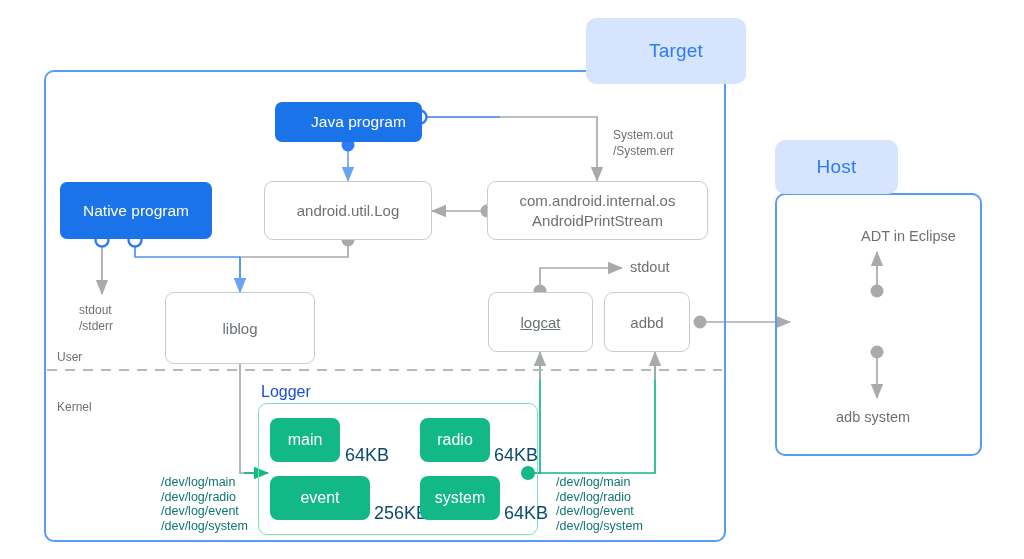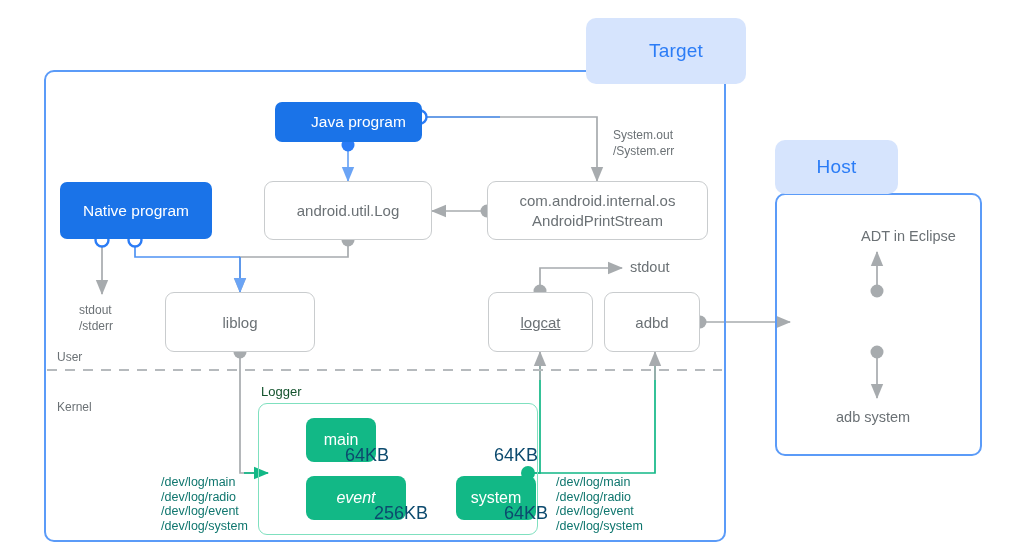--- a/index.html
+++ b/index.html
@@ -13,26 +13,26 @@
   .panel{position:absolute;border:2px solid #5b9bf8;border-radius:10px;background:transparent;}
   .panel-tab{position:absolute;background:#d6e4fd;border-radius:10px;
              color:#2b7cf6;display:flex;align-items:center;justify-content:center;
              font-size:19px;letter-spacing:.2px;}
 
   
   .node{position:absolute;display:flex;align-items:center;justify-content:center;
         text-align:center;border-radius:9px;box-sizing:border-box;}
   .node.plain{border:1.3px solid #c9ccce;background:#fff;color:#6b7175;font-size:15px;}
   .node.blue{background:#1a73e8;color:#ffffff;font-size:15.5px;border-radius:7px;}
-  .node.green{background:#12b886;color:#ffffff;font-size:16px;border-radius:8px;margin-left:36px;}
+  .node.green{background:#12b886;color:#ffffff;font-size:16px;border-radius:8px;}
 
   .lbl{position:absolute;color:#6b7175;font-size:12px;line-height:15.5px;white-space:pre;}
   .lbl.big{font-size:14.5px;}
   .lbl.sz{font-size:18px;color:#0c4a6e;}
-  .lbl.green-title{color:#14532d;font-size:13px;}
+  .lbl.green-title{color:#1d4ed8;font-size:16px;}
   .lbl.mono-path{font-size:12.5px;line-height:14.5px;color:#0f766e;}
 
   .logger-box{position:absolute;border:1.4px solid #7fe0bf;border-radius:9px;background:transparent;}
 </style>
 </head>
 <body>
 
 <div id="stage">
 
   <svg class="wires">
@@ -122,44 +122,47 @@
     <span>android.util.Log</span>
   </div>
 
   <div class="node plain" style="left:487px;top:181px;width:221px;height:59px;line-height:20px;">
     <span>
       <span>com.android.internal.os</span><br>
       <span>AndroidPrintStream</span>
     </span>
   </div>
 
-  <div class="node plain" style="left:165px;top:292px;width:150px;height:60px;">
+  <div class="node plain" style="left:165px;top:292px;width:150px;height:72px;">
     <span>liblog</span>
   </div>
 
   <div class="node plain" style="left:488px;top:292px;width:105px;height:60px;text-decoration:underline;">
     <span>logcat</span>
   </div>
 
-  <div class="node plain" style="left:604px;top:292px;width:96px;height:60px;">
+  <div class="node plain" style="left:604px;top:292px;width:86px;height:60px;">
     <span>adbd</span>
   </div>
 
 
   <div class="lbl green-title" style="left:261px;top:384px;">Logger</div>
   <div class="logger-box" style="left:258px;top:403px;width:278px;height:130px;"></div>
 
   <div class="node green" style="left:270px;top:418px;width:70px;height:44px;">
     <span>main</span>
   </div>
   <div class="lbl sz" style="left:345px;top:448px;">64KB</div>
 
+  <div class="node green" style="left:420px;top:418px;width:70px;height:44px;">
+    <span>radio</span>
+  </div>
   <div class="lbl sz" style="left:494px;top:448px;">64KB</div>
 
-  <div class="node green" style="left:270px;top:476px;width:100px;height:44px;font-style:italic;">
+  <div class="node green" style="left:270px;top:476px;width:100px;height:44px;">
     <span>event</span>
   </div>
   <div class="lbl sz" style="left:374px;top:506px;">256KB</div>
 
   <div class="node green" style="left:420px;top:476px;width:80px;height:44px;text-align:right;">
     <span>system</span>
   </div>
   <div class="lbl sz" style="left:504px;top:506px;">64KB</div>
 
   <div class="lbl" style="left:613px;top:128px;">System.out

